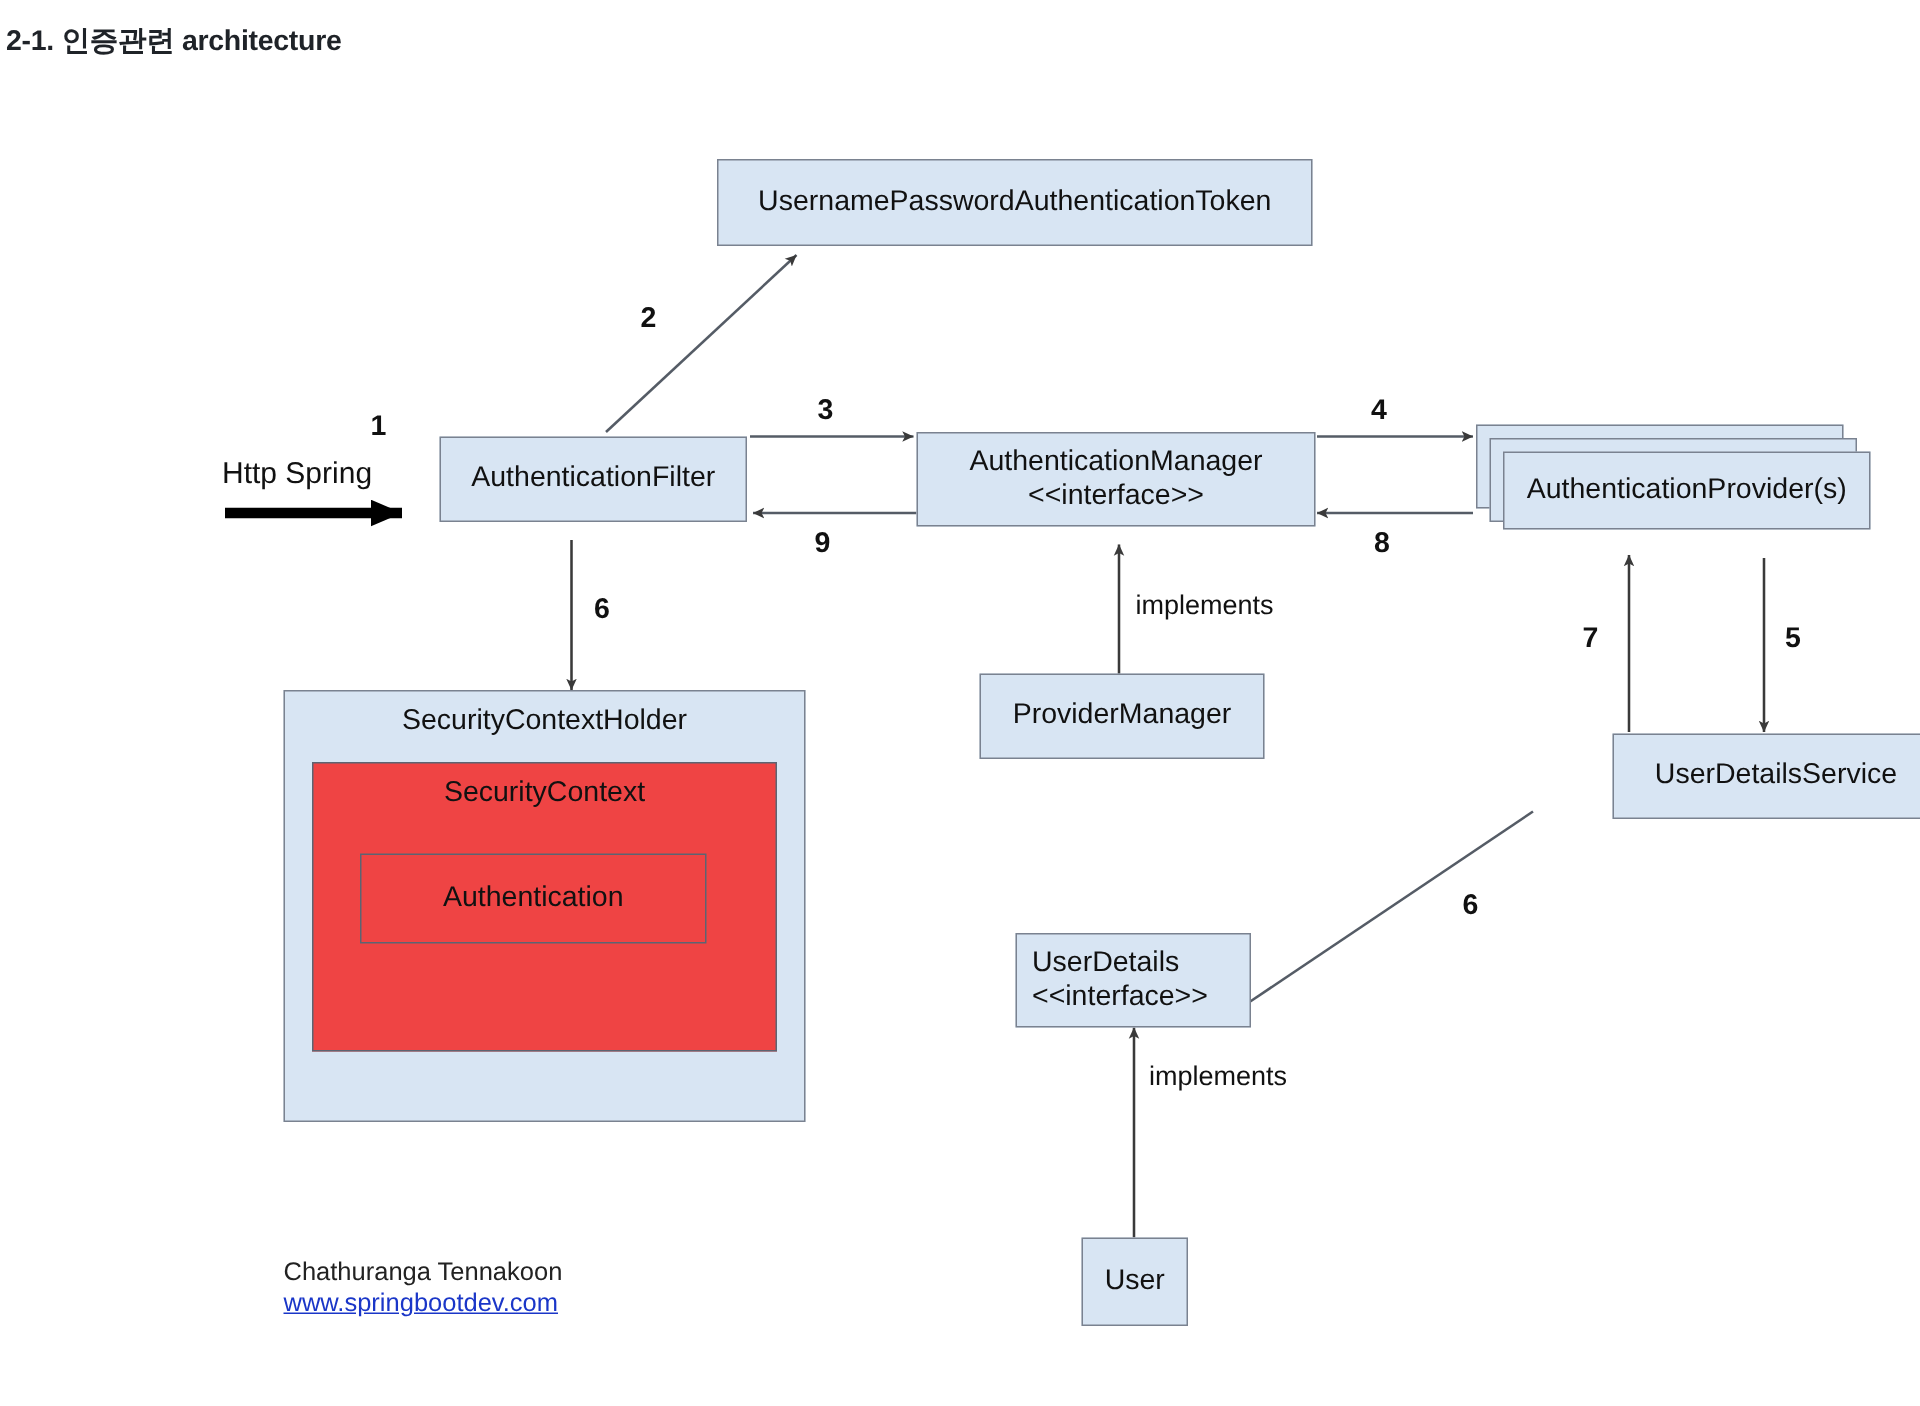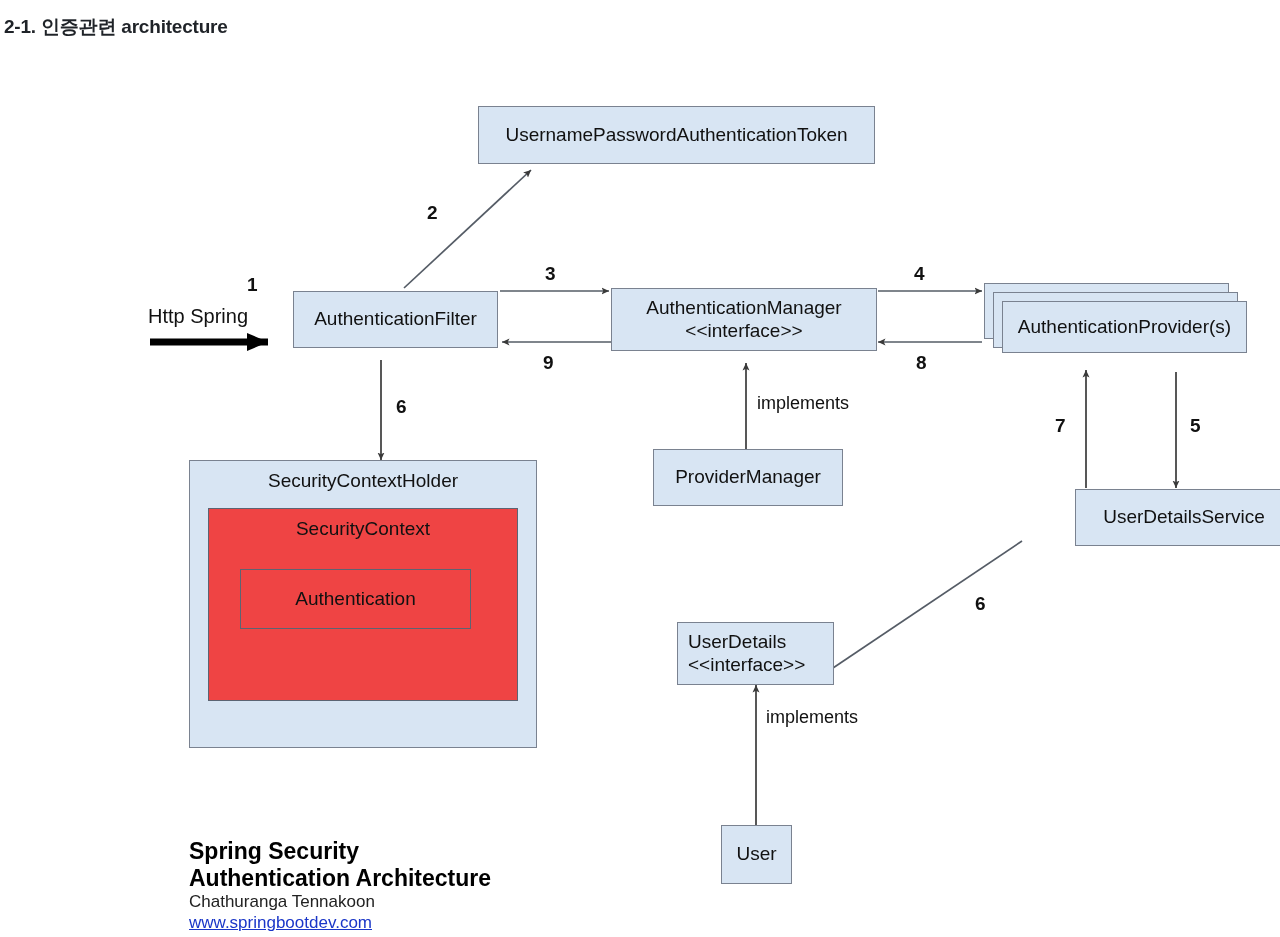--- a/index.html
+++ b/index.html
@@ -220,19 +220,17 @@
 
   <div class="lbl num" style="left:1055px; top:355px;">7</div>
 
   <div class="lbl num" style="left:1190px; top:355px;">5</div>
 
   <div class="lbl num" style="left:975px; top:533px;">6</div>
 
   <div class="lbl" style="left:766px; top:647px;">implements</div>
 
   <div id="credit">
-    <div class="credit-title">Spring Security
-Authentication Architecture</div>
     <div class="credit-author">Chathuranga Tennakoon</div>
     <a class="credit-link">www.springbootdev.com</a>
   </div>
 
 </div>
 
 </body></html>

